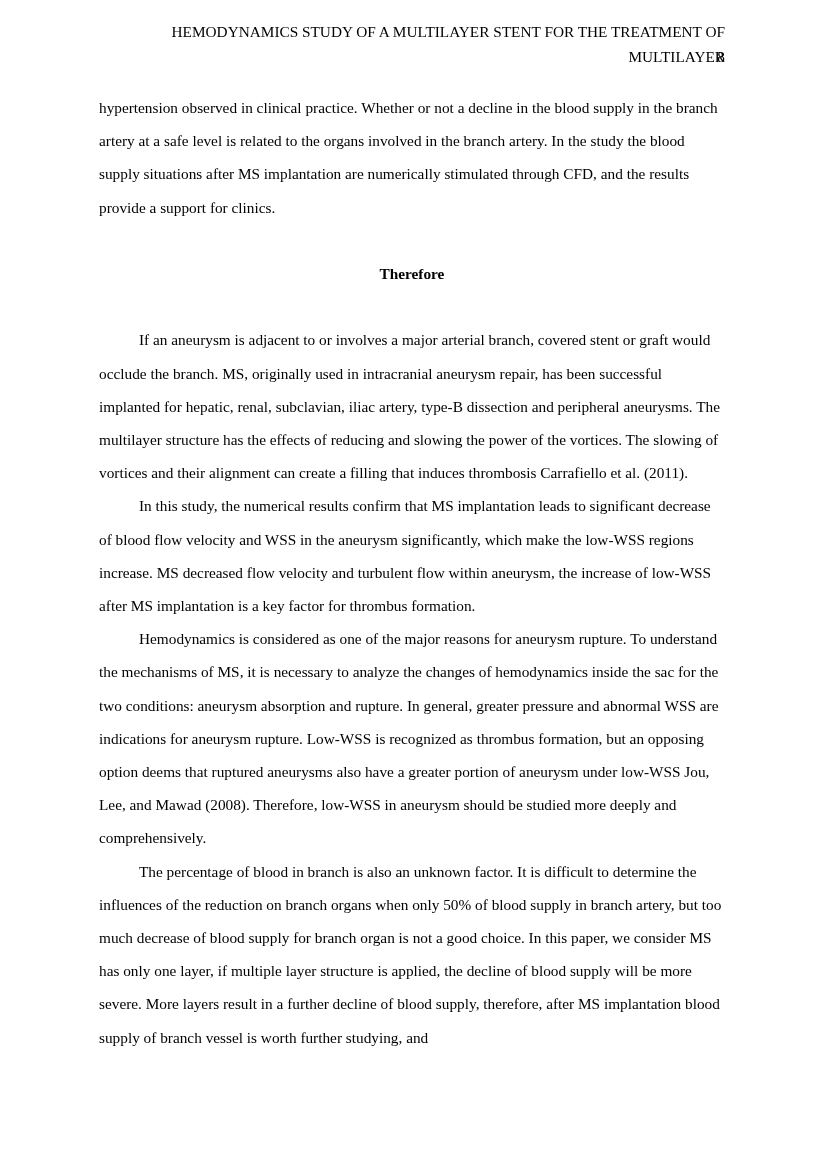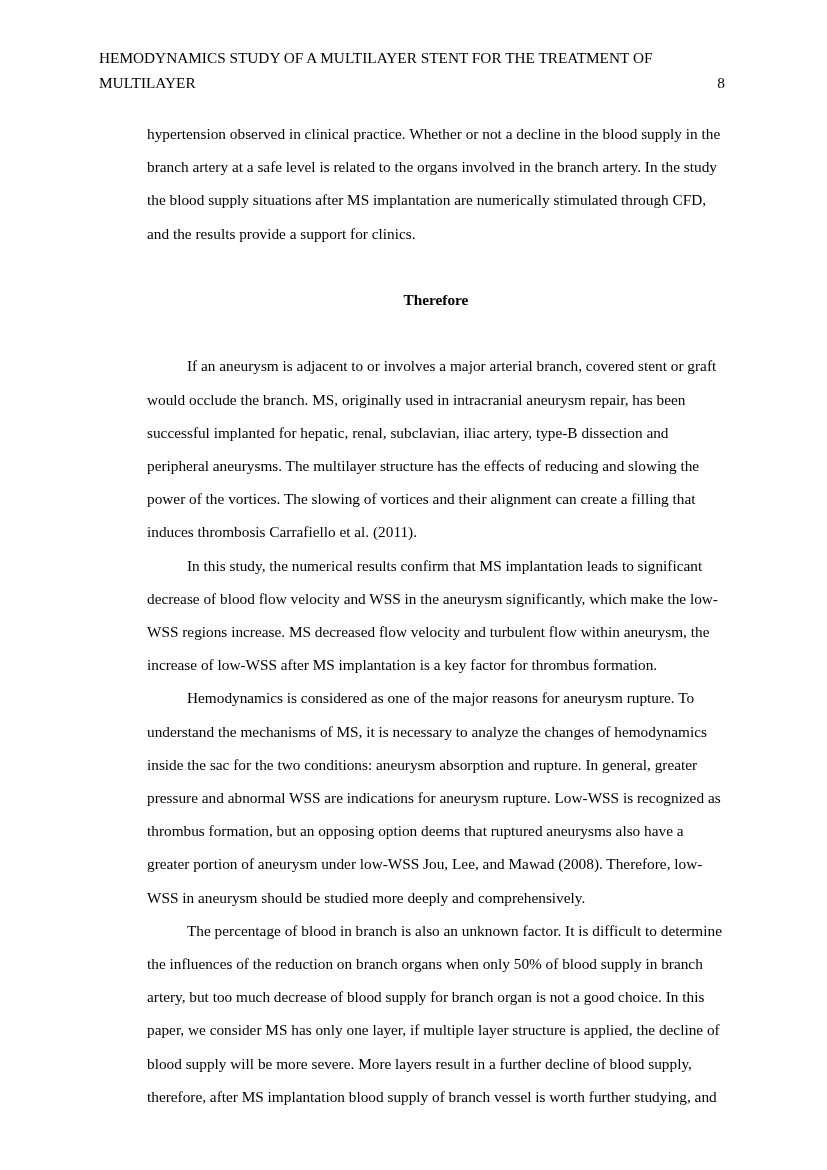--- a/index.html
+++ b/index.html
@@ -25,24 +25,24 @@
   }
   .content {
     position: absolute;
     left: 99px;
     top: 0;
     width: 626px;
   }
   
   .running-head {
     position: relative;
-    padding-top: 45px;
+    padding-top: 19px;
     font-size: 15.3px;
     line-height: 25px;
-    text-align: left;
+    text-align: right;
   }
   .running-head .rh-line {
     display: block;
     white-space: nowrap;
   }
   .running-head .rh-line2 {
     position: relative;
   }
   .page-number {
     position: absolute;
@@ -50,21 +50,20 @@
     top: 0;
     font-size: 15.3px;
     line-height: 25px;
   }
   
   .body-text {
     margin-top: 22px;
     font-size: 15.3px;
     line-height: 33.2px;
     text-align: left;
-    margin-left: 48px;
   }
   p.para {
     margin: 0;
     text-indent: 40px;
     text-align: left;
   }
   p.para.noindent {
     text-indent: 0;
   }
   h2.section-heading {

